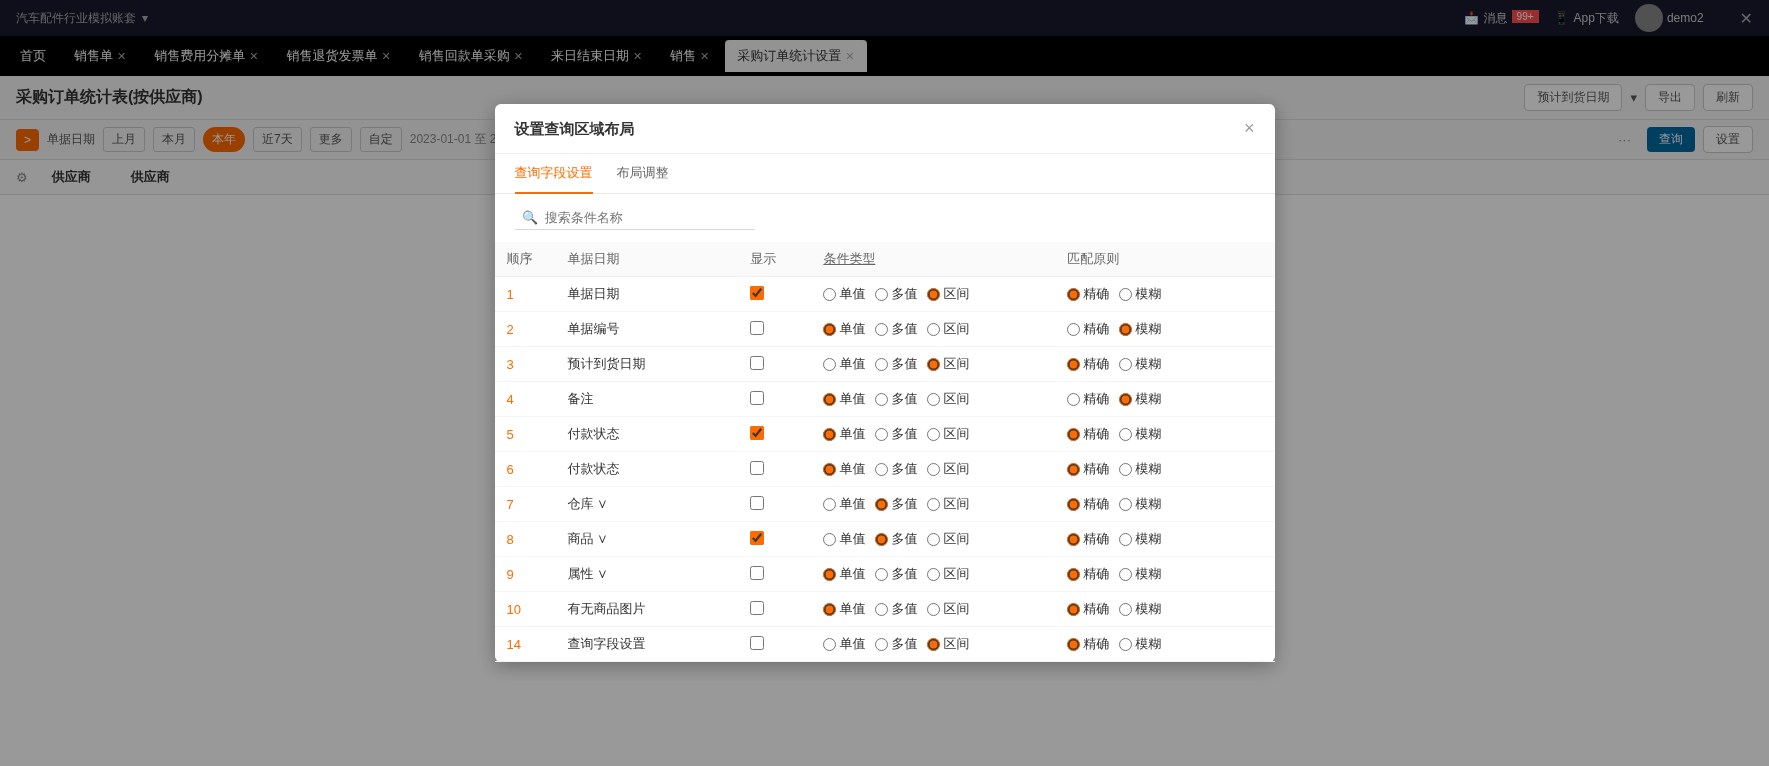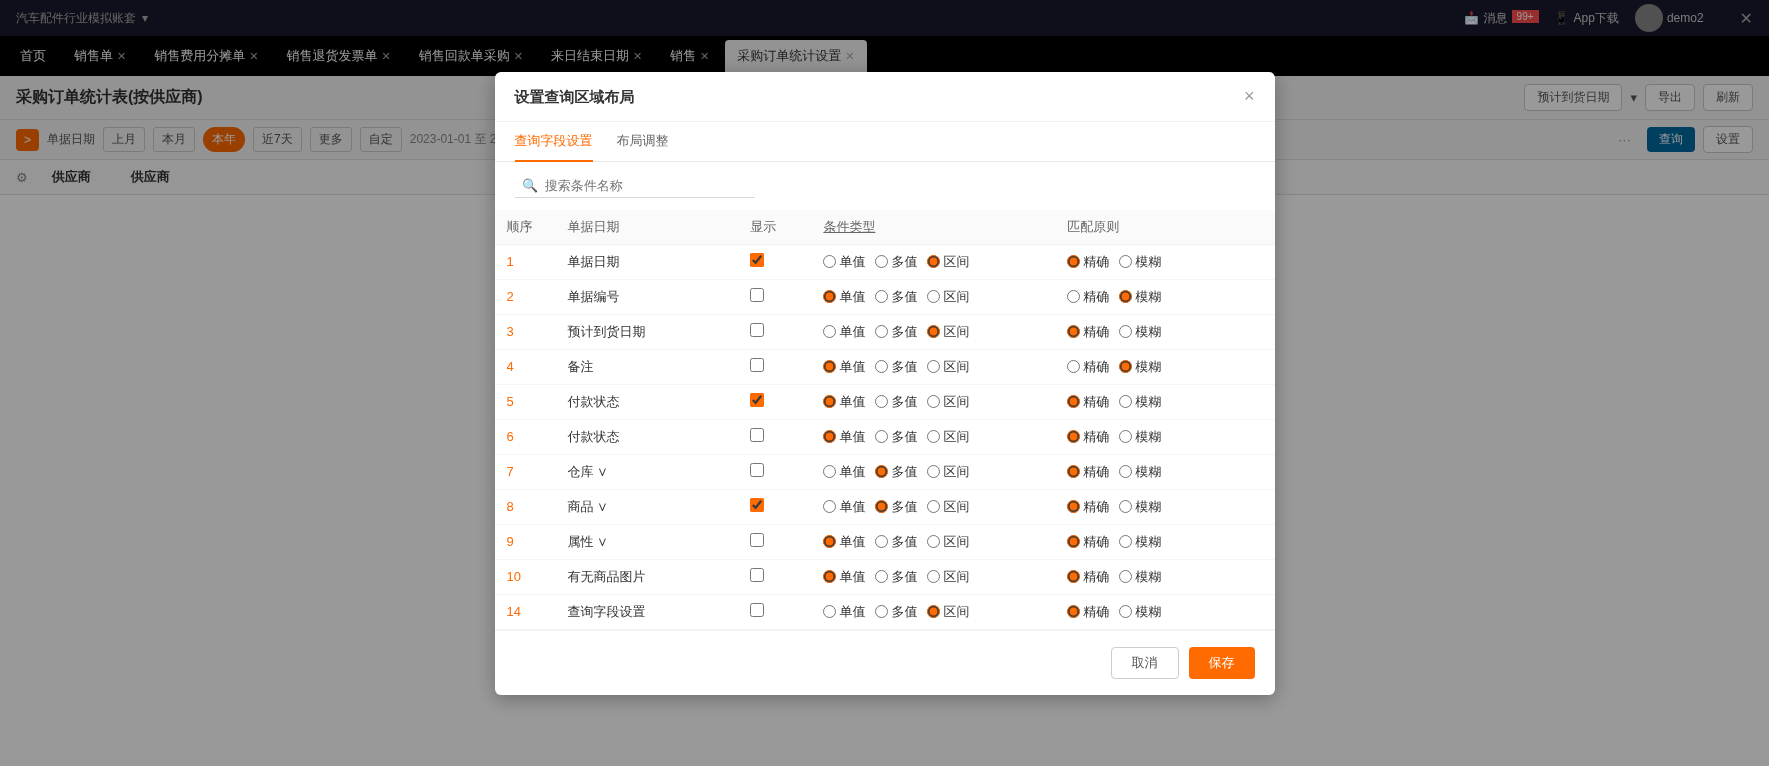--- a/index.html
+++ b/index.html
@@ -738,18 +738,14 @@
                     <input type="radio" name="match_row_10" value="模糊" style="">
                     <span>模糊</span>
                   </label>
                 </div>
               </td>
             </tr>
           </tbody>
       </table>
     </div>
 
-    <div class="dialog-footer">
-      <button class="btn-cancel">取消</button>
-      <button class="btn-save">保存</button>
-    </div>
   </div>
 </div>
 
 </body></html>

